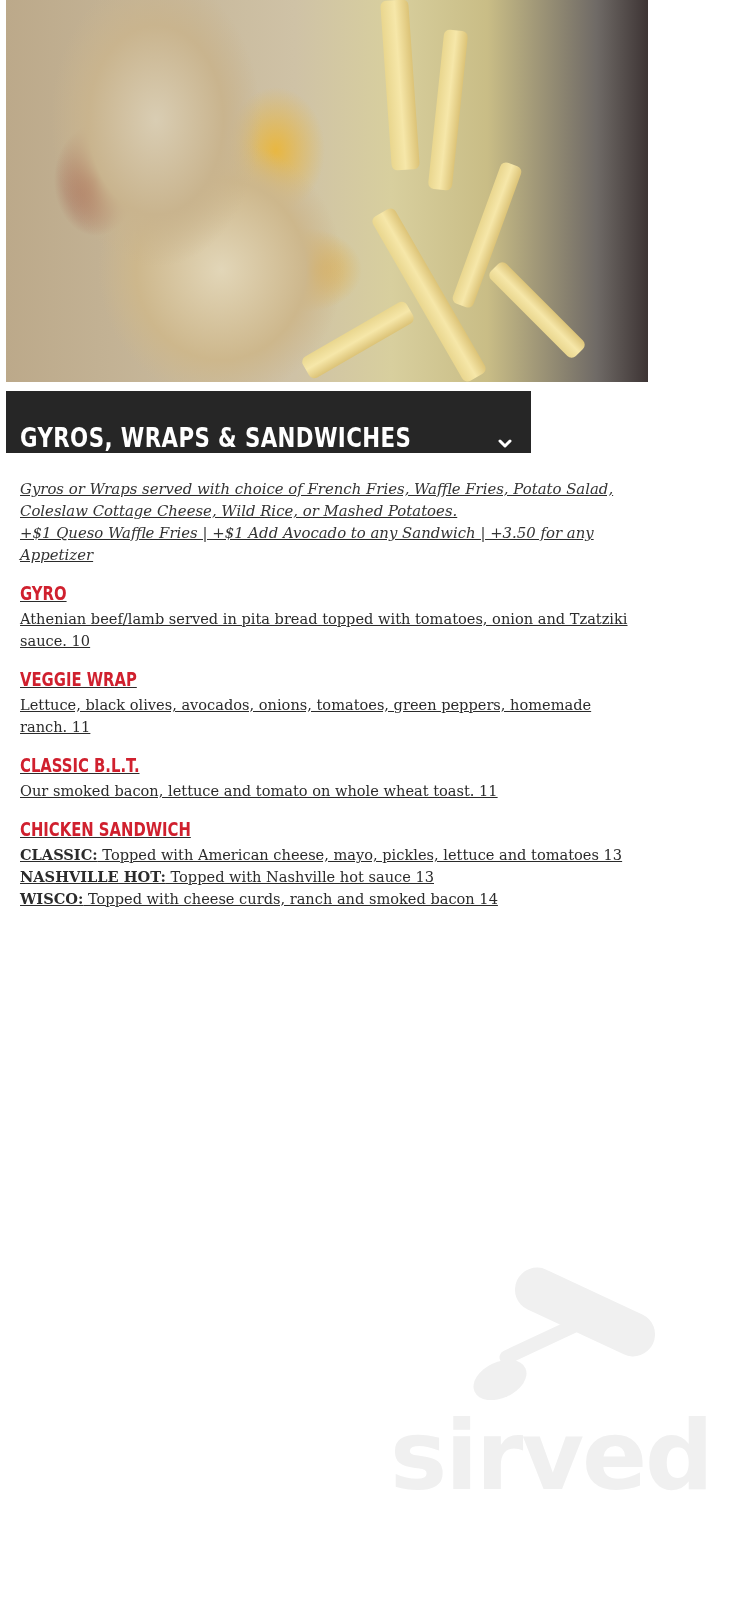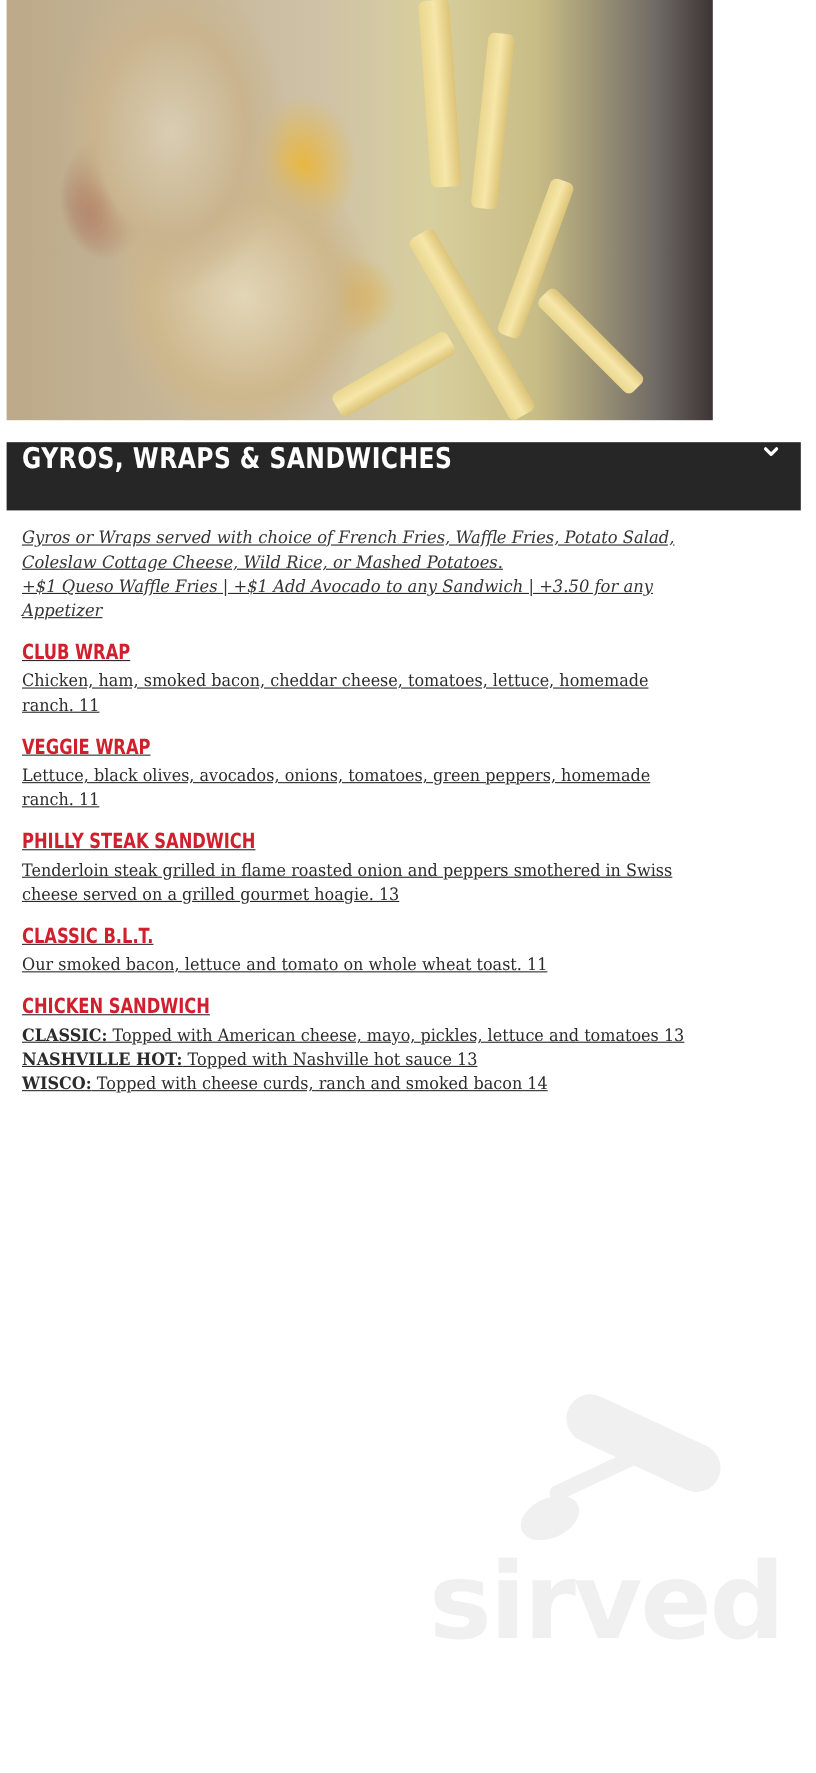--- a/index.html
+++ b/index.html
@@ -7,21 +7,21 @@
   .photo { position:absolute; left:6px; top:0; width:642px; height:382px; overflow:hidden;
     background:
       radial-gradient(ellipse 150px 210px at 150px 120px, #d9cdb3 0%, #c9b48e 45%, rgba(0,0,0,0) 70%),
       radial-gradient(ellipse 170px 180px at 215px 270px, #e2d6b8 0%, #cdb78c 50%, rgba(0,0,0,0) 72%),
       radial-gradient(ellipse 60px 80px at 90px 180px, #9b4a3a 0%, rgba(0,0,0,0) 70%),
       radial-gradient(ellipse 70px 90px at 270px 150px, #e8b742 0%, rgba(0,0,0,0) 70%),
       radial-gradient(ellipse 80px 60px at 300px 270px, #e1a93a 0%, rgba(0,0,0,0) 70%),
       linear-gradient(90deg, #bca98a 0%, #cfc2a6 45%, #d8cf9e 60%, #c9bd86 75%, #6f6a66 92%, #3d3434 100%);
   }
   .fry { position:absolute; background:linear-gradient(90deg,#e9d68e,#f6e7a9,#dcc377); border-radius:6px; }
-  .cat-bar { position:absolute; left:6px; top:402px; width:722px; height:62px; background:#262626; display:flex; align-items:flex-start; justify-content:space-between; box-sizing:border-box; padding:0 18px 0 14px; cursor:pointer; }
+  .cat-bar { position:absolute; left:6px; top:391px; width:525px; height:62px; background:#262626; display:flex; align-items:flex-end; justify-content:space-between; box-sizing:border-box; padding:0 18px 0 14px; cursor:pointer; }
   .cat-title { font-family:"DejaVu Sans", sans-serif; font-weight:bold; color:#ffffff; font-size:26px; letter-spacing:0.5px; transform:scaleX(0.82); transform-origin:left center; white-space:nowrap; }
   .chev { width:18px; height:18px; display:flex; align-items:center; justify-content:center; }
   .content { position:absolute; left:20px; top:478px; width:620px;text-decoration:underline; }
   .intro { font-style:italic; font-size:15.5px; line-height:22px; color:#333; margin:0 0 14px 0; transform:scaleX(0.96); transform-origin:left; }
   .item { margin-bottom:14px; }
   .item-name { font-family:"DejaVu Sans", sans-serif; font-weight:bold; color:#d0202e; font-size:19px; line-height:26px; transform:scaleX(0.78); transform-origin:left center; white-space:nowrap; margin-bottom:2px; }
   .item-desc { font-size:15.5px; line-height:22px; color:#2b2b2b; transform:scaleX(0.94); transform-origin:left; width:660px; }
   .opt b { font-weight:bold; }
   .watermark { position:absolute; left:390px; top:1260px; width:290px; height:250px; pointer-events:none; }
   .wm-text { position:absolute; left:0; top:140px; font-family:"DejaVu Sans", sans-serif; font-weight:bold; font-size:96px; color:#f0f0f0; letter-spacing:-2px; }
@@ -47,30 +47,26 @@
   </span>
 </div>
 
 <div class="content">
   <div class="intro">
     <div>Gyros or Wraps served with choice of French Fries, Waffle Fries, Potato Salad, Coleslaw Cottage Cheese, Wild Rice, or Mashed Potatoes.</div>
     <div>+$1 Queso Waffle Fries | +$1 Add Avocado to any Sandwich | +3.50 for any Appetizer</div>
   </div>
 
   <div class="item">
-    <div class="item-name">CLUB WRAP</div>
-    <div class="item-desc">Chicken, ham, smoked bacon, cheddar cheese, tomatoes, lettuce, homemade ranch. 11</div>
+    <div class="item-name">GYRO</div>
+    <div class="item-desc">Athenian beef/lamb served in pita bread topped with tomatoes, onion and Tzatziki sauce. 10</div>
   </div>
   <div class="item">
     <div class="item-name">VEGGIE WRAP</div>
     <div class="item-desc">Lettuce, black olives, avocados, onions, tomatoes, green peppers, homemade ranch. 11</div>
-  </div>
-  <div class="item">
-    <div class="item-name">PHILLY STEAK SANDWICH</div>
-    <div class="item-desc">Tenderloin steak grilled in flame roasted onion and peppers smothered in Swiss cheese served on a grilled gourmet hoagie. 13</div>
   </div>
   <div class="item">
     <div class="item-name">CLASSIC B.L.T.</div>
     <div class="item-desc">Our smoked bacon, lettuce and tomato on whole wheat toast. 11</div>
   </div>
   <div class="item">
     <div class="item-name">CHICKEN SANDWICH</div>
     <div class="item-desc">
       <div class="opt"><b>CLASSIC:</b><span> Topped with American cheese, mayo, pickles, lettuce and tomatoes 13</span></div>
       <div class="opt"><b>NASHVILLE HOT:</b><span> Topped with Nashville hot sauce 13</span></div>

